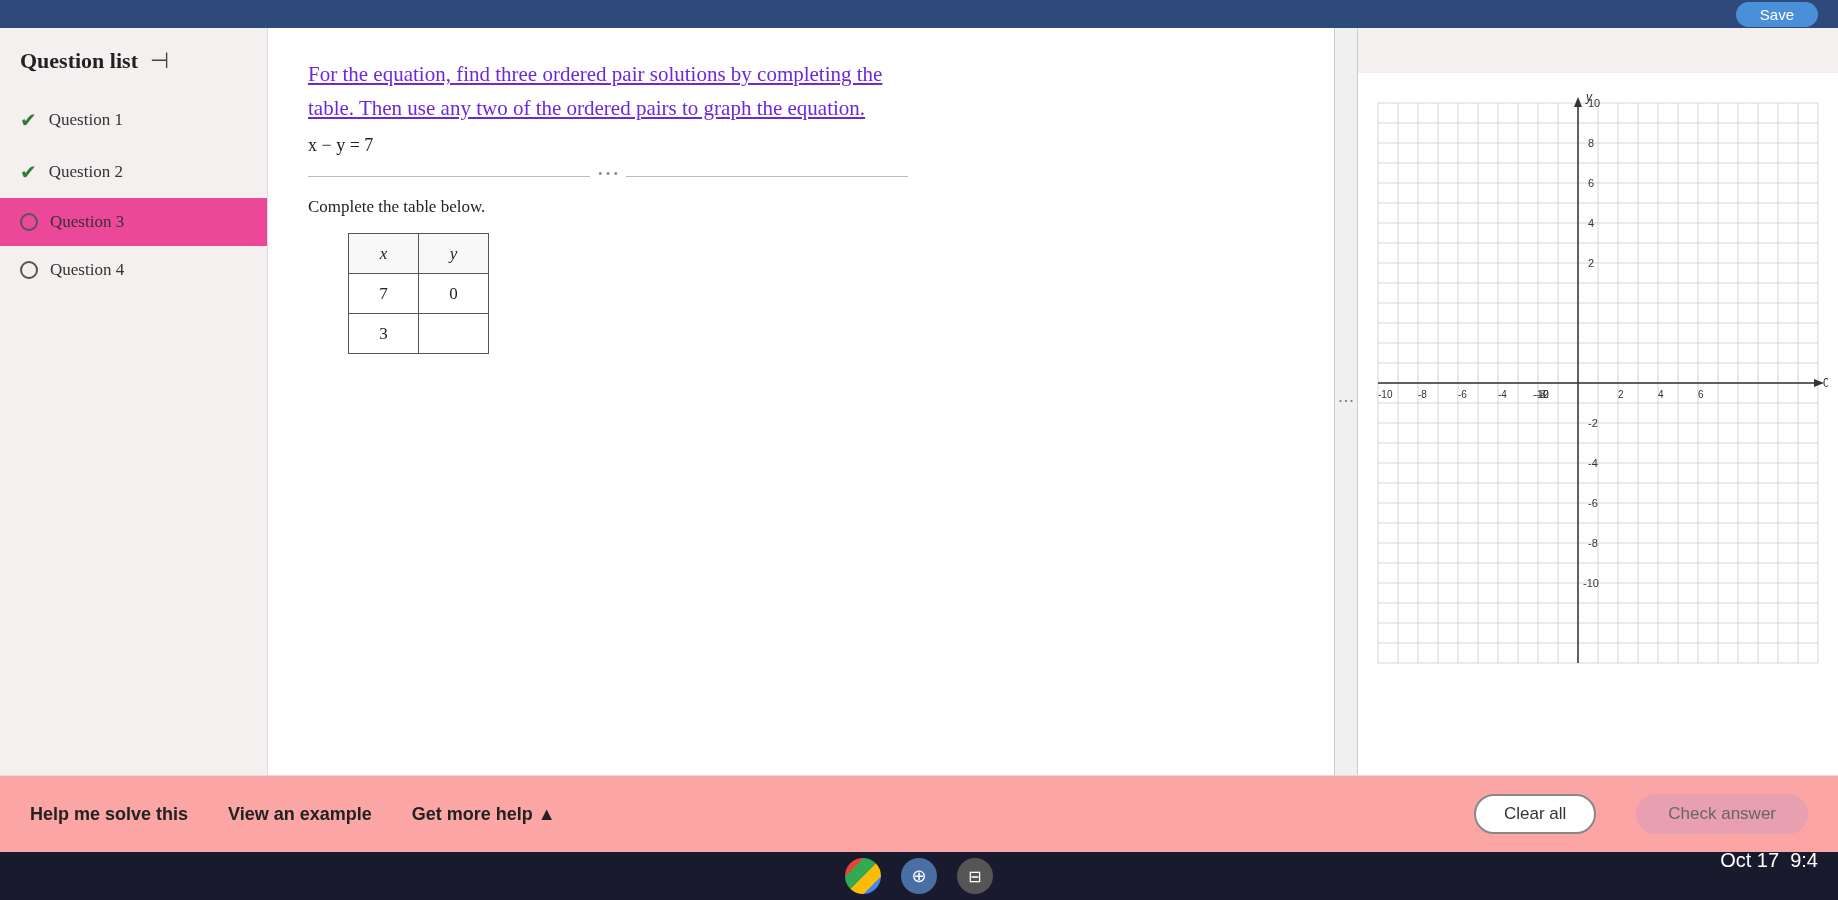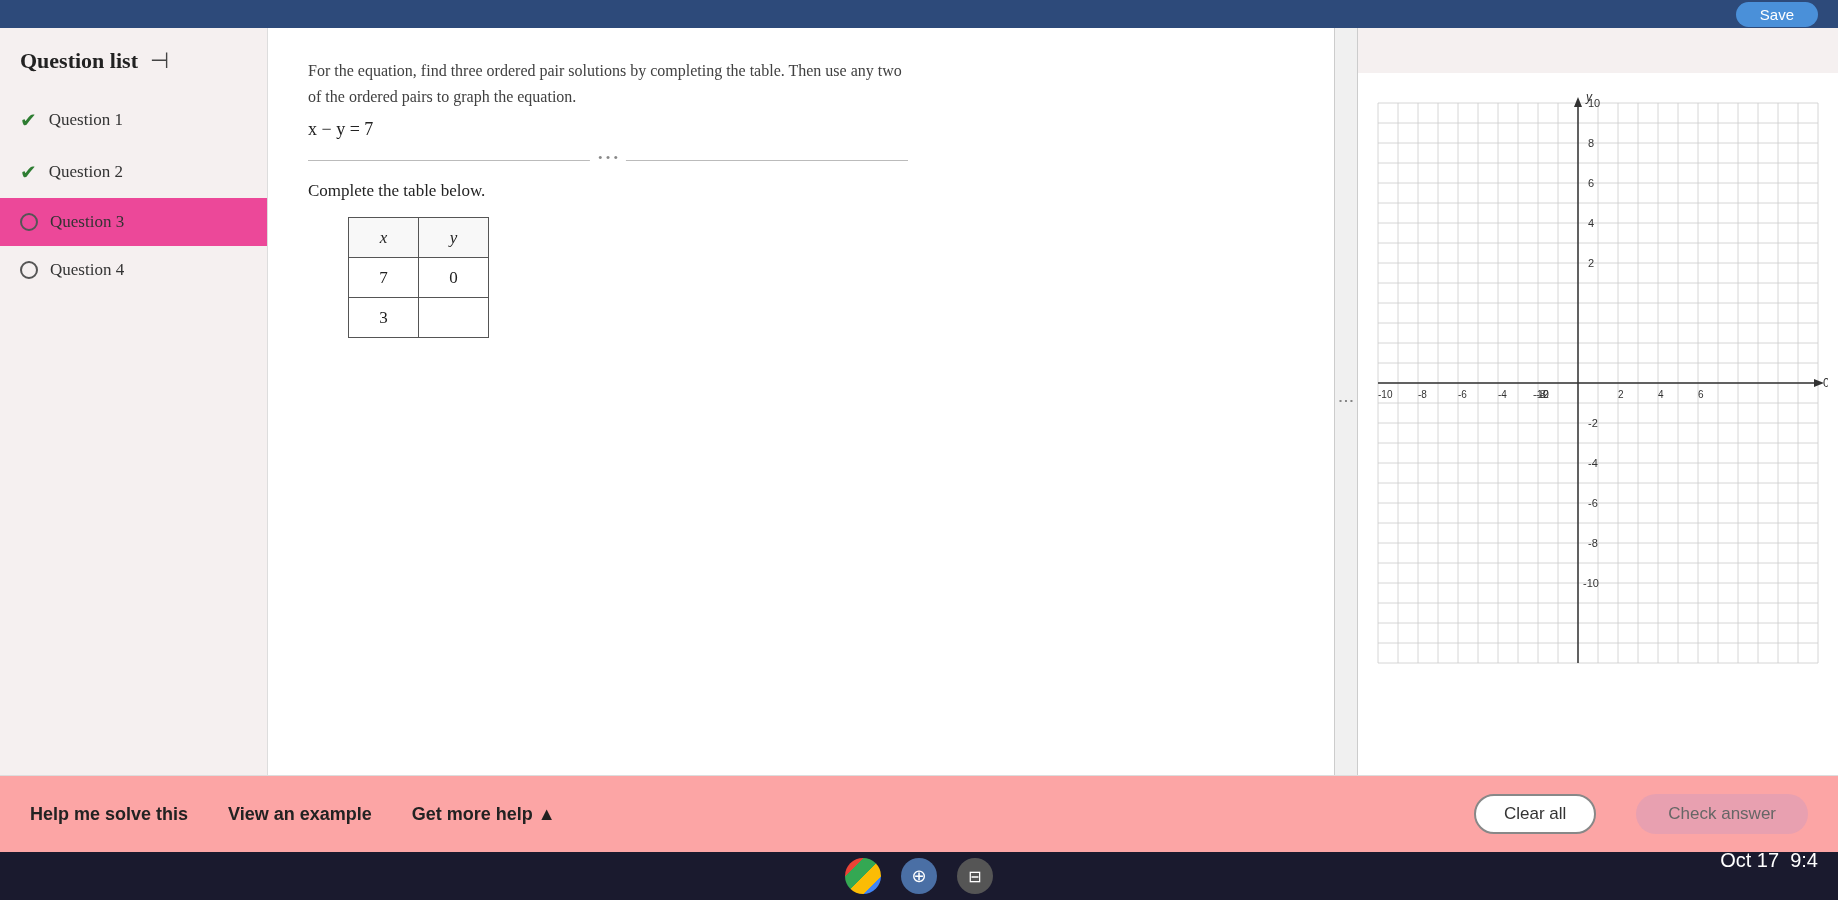--- a/index.html
+++ b/index.html
@@ -96,25 +96,26 @@
 
     
     .problem-area {
       flex: 1;
       background: white;
       padding: 30px 40px;
       overflow-y: auto;
       position: relative;
     }
     .problem-text {
-      font-size: 16px;
-      color: #404040;
+      font-size: 21px;
+      color: #6d28d9;
       line-height: 1.6;
       max-width: 600px;
       margin-bottom: 10px;
+      text-decoration: underline;
     }
     .equation-display {
       font-size: 18px;
       color: #222;
       margin: 10px 0 20px 0;
     }
     .divider {
       border: none;
       border-top: 1px solid #bbb;
       margin: 12px 0 20px 0;

